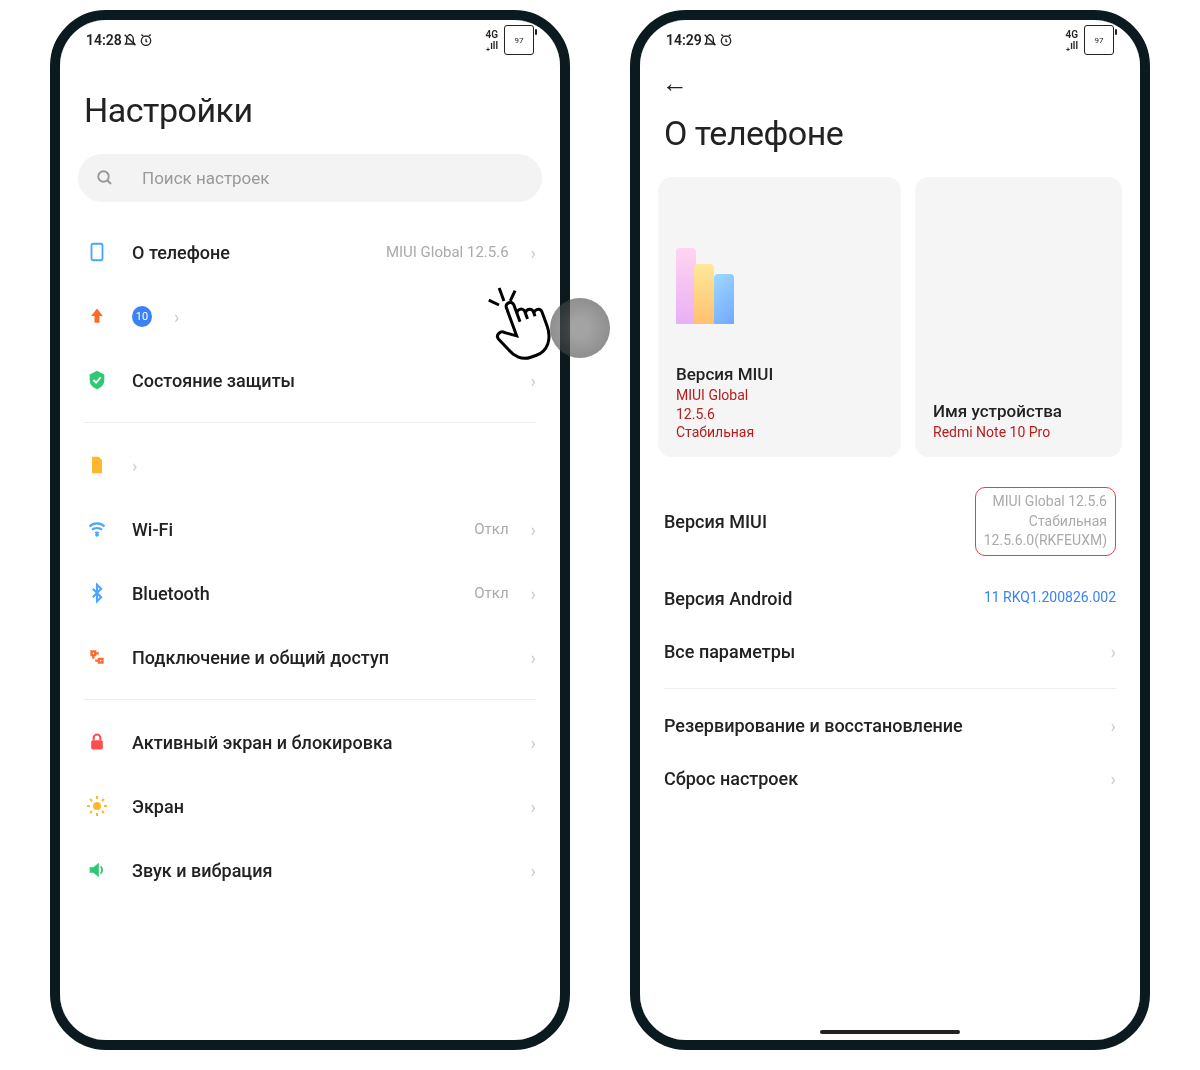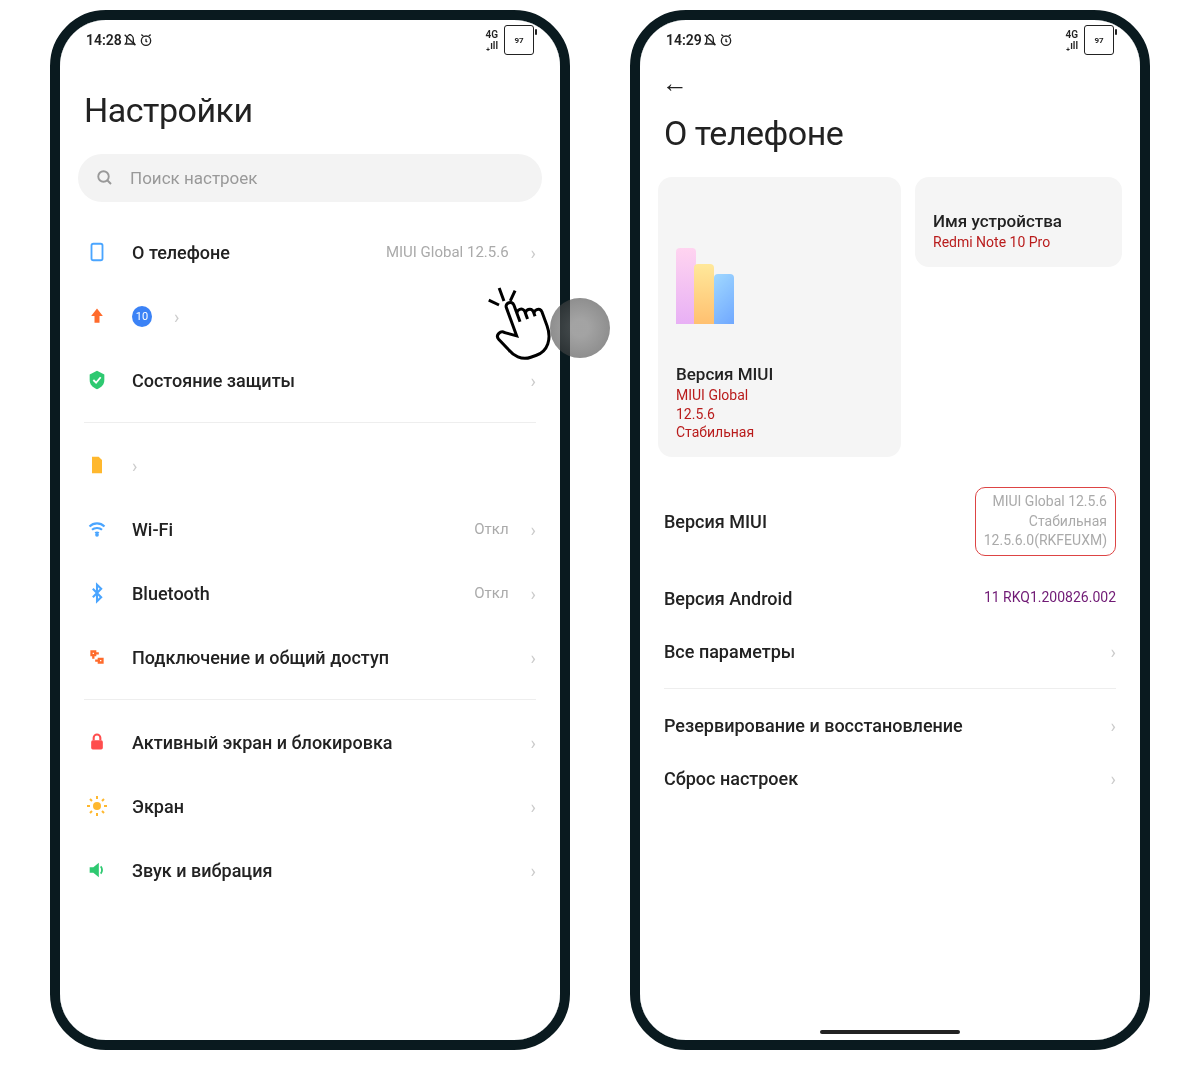--- a/index.html
+++ b/index.html
@@ -46,21 +46,21 @@
   .icon { display: inline-flex; align-items: center; justify-content: center; }
   .battery {
     width: 28px; height: 14px;
     border: 1.5px solid #222;
     border-radius: 3px;
     position: relative;
     display: flex;
     align-items: center;
     padding: 14px;
     font-size: 8px;
-    font-weight: 700;
+    font-weight: 400;
     justify-content: center;
   }
   .battery::after {
     content: ''; position: absolute; right: -4px; top: 3px;
     width: 2px; height: 6px; background: #222; border-radius: 1px;
   }
   .back-btn { font-size: 26px; padding: 8px 4px 0; cursor: pointer; color: #222; width: 40px;}
   .page-title {
     font-size: 34px;
     font-weight: 400;
@@ -69,21 +69,21 @@
     letter-spacing: -0.5px;
   }
   .page-title.sub { margin-top: 14px;}
   .search-box {
     background: #f3f3f3;
     border-radius: 24px;
     height: 48px;
     display: flex;
     align-items: center;
     padding: 0 18px;
-    gap: 16px;
+    gap: 28px;
     color: #999;
     font-size: 17px;
     margin-bottom: 18px;
   }
   .list-item {
     display: flex;
     align-items: center;
     height: 64px;
     padding: 0 6px;
     gap: 22px;
@@ -161,21 +161,21 @@
   .b2 { height: 60px; left: 18px; bottom: 0; background: linear-gradient(180deg,#ffe89a,#ffc070);}
   .b3 { height: 50px; left: 38px; bottom: 0; width: 40px; background: linear-gradient(135deg,#a0d8ff,#70a8ff); border-radius: 6px;}
   .info-row {
     display: flex;
     align-items: center;
     padding: 16px 6px;
     gap: 12px;
     cursor: pointer;
   }
   .info-row .ilabel { font-size: 18px; color: #222; font-weight: 500; flex: 1;}
-  .info-row .ivalue { font-size: 14px; color: #701a75; text-align: center; line-height: 1.4;}
+  .info-row .ivalue { font-size: 14px; color: #3b82f6; text-align: center; line-height: 1.4;}
   .red-box {
     border: 1.5px solid #d44;
     border-radius: 10px;
     padding: 4px 8px;
     color: #aaa;
     font-size: 14px;
     text-align: right;
     line-height: 1.4;
   }
   .home-indicator {
@@ -416,21 +416,21 @@
         <div class="miui-logo">
           <div class="bar b1"></div>
               <div class="bar b2"></div>
               <div class="bar b3"></div>
         </div>
         <div class="c-title">Версия MIUI</div>
         <div class="c-sub">MIUI Global</div>
         <div class="c-sub">12.5.6</div>
         <div class="c-sub">Стабильная</div>
       </div>
-      <div style="flex:1;display:flex;flex-direction:row;gap:14px">
+      <div style="flex:1;display:flex;flex-direction:column;gap:14px">
         <div class="card short">
           <div class="c-title">Имя устройства</div>
           <div class="c-sub">Redmi Note 10 Pro</div>
         </div>
       </div>
     </div>
 
     <div class="info-row">
       <span class="ilabel">Версия MIUI</span>
       <span class="red-box">

